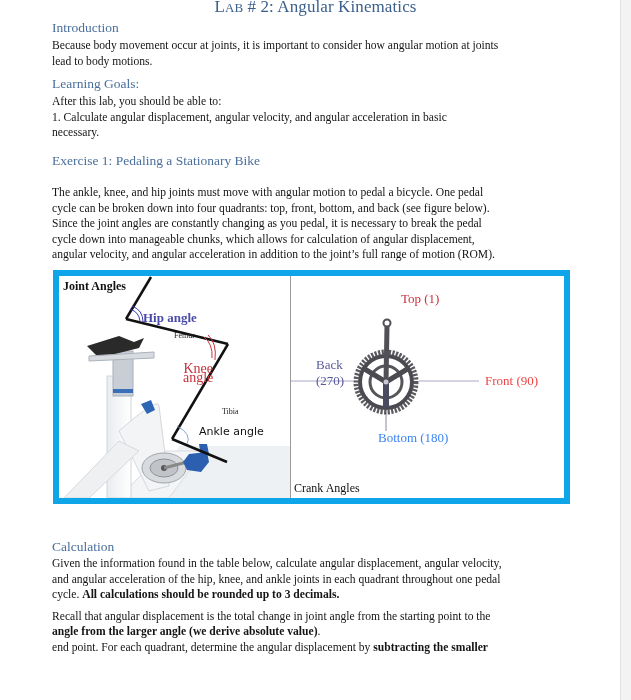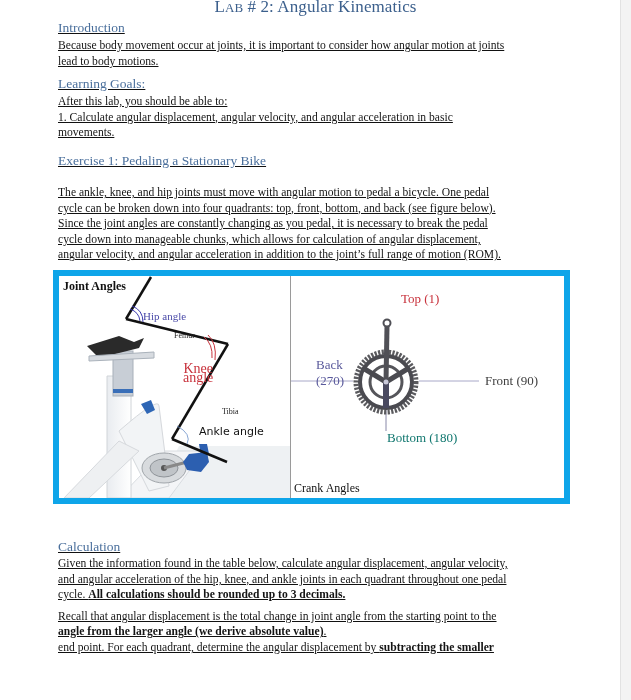--- a/index.html
+++ b/index.html
@@ -12,21 +12,21 @@
   }
   .page-edge {
     position: absolute; top: 0; right: 0; width: 10px; height: 700px;
     background: #f3f3f3; border-left: 1px solid #e2e2e2;
   }
   .title {
     position: absolute; top: -3px; left: 0; width: 631px; text-align: center;
     font-size: 17px; color: #3b5f8c; letter-spacing: 0.1px;
   }
   .title .sc { font-size: 13px; }
-  .content { position: absolute; left: 58px; width: 500px; text-decoration: underline; }
+  .content { position: absolute; left: 52px; width: 500px; }
   .h { font-size: 13.5px; color: #4a6f9c; line-height: 16px; }
   .p { font-size: 11.6px; line-height: 15.6px; color: #141414; }
   .p b { font-weight: bold; }
   .figure {
     position: absolute; left: 53px; top: 270px; width: 505px; height: 222px;
     border: 6px solid #0ea5e9; background: #fff;
   }
   .fig-left { position: absolute; left: 0; top: 0; width: 231px; height: 222px; border-right: 1px solid #9a9a9a; }
   .fig-right { position: absolute; left: 232px; top: 0; width: 273px; height: 222px; }
   .lbl { position: absolute; white-space: nowrap; }
@@ -41,21 +41,21 @@
 <div class="content" style="top:20px;">
   <div class="h">Introduction</div>
   <div class="p" style="margin-top:2px;">Because body movement occur at joints, it is important to consider how angular motion at joints</div>
   <div class="p">lead to body motions.</div>
 </div>
 
 <div class="content" style="top:76px;">
   <div class="h">Learning Goals:</div>
   <div class="p" style="margin-top:2px;">After this lab, you should be able to:</div>
   <div class="p">1. Calculate angular displacement, angular velocity, and angular acceleration in basic</div>
-  <div class="p">movements.</div>
+  <div class="p">necessary.</div>
 </div>
 
 <div class="content" style="top:153px;">
   <div class="h">Exercise 1: Pedaling a Stationary Bike</div>
   <div class="p" style="margin-top:16px;">The ankle, knee, and hip joints must move with angular motion to pedal a bicycle. One pedal</div>
   <div class="p">cycle can be broken down into four quadrants: top, front, bottom, and back (see figure below).</div>
   <div class="p">Since the joint angles are constantly changing as you pedal, it is necessary to break the pedal</div>
   <div class="p">cycle down into manageable chunks, which allows for calculation of angular displacement,</div>
   <div class="p">angular velocity, and angular acceleration in addition to the joint’s full range of motion (ROM).</div>
 </div>
@@ -100,21 +100,21 @@
 
       <path d="M71 33 Q80 36 81 45" fill="none" stroke="#3c3cb0" stroke-width="1"></path>
       <path d="M73 30 Q84 34 84 46" fill="none" stroke="#3c3cb0" stroke-width="1"></path>
 
       <path d="M145 61 Q154 68 153 82" fill="none" stroke="#c8323c" stroke-width="1"></path>
       <path d="M149 59 Q158 67 156 84" fill="none" stroke="#c8323c" stroke-width="1"></path>
 
       <path d="M118 150 Q133 158 128 168" fill="none" stroke="#6a8fc8" stroke-width="0.8"></path>
     </svg>
     <div class="lbl" style="left:4px;top:3px;font-weight:bold;font-size:12px;">Joint Angles</div>
-    <div class="lbl" style="left:84px;top:34px;font-size:11px;color:#4a4aa8;">Hip angle</div>
+    <div class="lbl" style="left:84px;top:34px;font-size:13px;color:#4a4aa8;font-weight:bold;">Hip angle</div>
     <div class="lbl" style="left:115px;top:55px;font-size:8px;color:#222;">Femur</div>
     <div class="lbl" style="left:124px;top:88px;font-size:14px;color:#c8323c;line-height:9px;text-align:center;">
       <div>Knee</div>
       <div>angle</div>
     </div>
     <div class="lbl" style="left:145px;top:131px;font-size:8px;color:#222;margin-left:18px;">Tibia</div>
     <div class="lbl" style="left:140px;top:149px;font-size:11px;font-family:'DejaVu Sans','Liberation Sans',sans-serif;color:#111;">Ankle angle</div>
   </div>
 
   <div class="fig-right">
@@ -130,22 +130,22 @@
 
       <line x1="95" y1="106" x2="72" y2="92" stroke="#4a4a50" stroke-width="5"></line>
       <line x1="95" y1="106" x2="118" y2="92" stroke="#4a4a50" stroke-width="5"></line>
       <line x1="95" y1="106" x2="95" y2="132" stroke="#4a4a60" stroke-width="6"></line>
 
       <line x1="95" y1="106" x2="96" y2="50" stroke="#505056" stroke-width="5"></line>
       <circle cx="96" cy="47" r="3.5" fill="#fff" stroke="#505056" stroke-width="2"></circle>
       <circle cx="95" cy="106" r="2.5" fill="#c8c8d8"></circle>
     </svg>
     <div class="lbl" style="left:110px;top:15px;font-size:13px;color:#c8323c;">Top (1)</div>
-    <div class="lbl" style="left:194px;top:97px;font-size:13px;color:#404040;">Front (90)</div>
-    <div class="lbl" style="left:96px;top:154px;font-size:13px;color:#0f766e;text-align:right;">Bottom (180)</div>
+    <div class="lbl" style="left:194px;top:97px;font-size:13px;color:#ef4444;">Front (90)</div>
+    <div class="lbl" style="left:87px;top:154px;font-size:13px;color:#3b82f6;text-align:right;">Bottom (180)</div>
     <div class="lbl" style="left:25px;top:81px;font-size:13px;color:#5a5a9c;line-height:16px;">
       <div>Back</div>
       <div>(270)</div>
     </div>
     <div class="lbl" style="left:3px;top:205px;font-size:12px;color:#111;">Crank Angles</div>
   </div>
 </div>
 
 <div class="content" style="top:539px;">
   <div class="h">Calculation</div>

